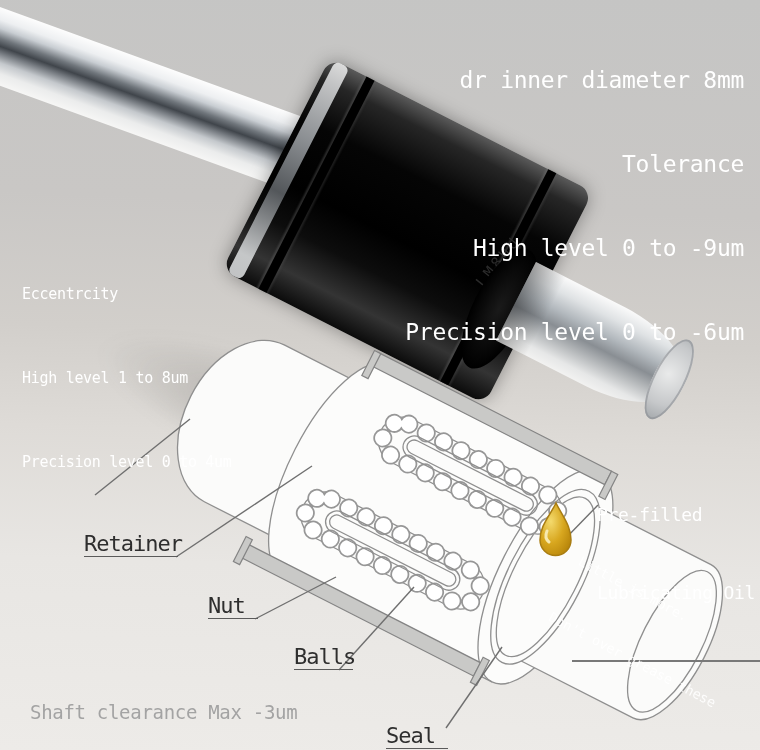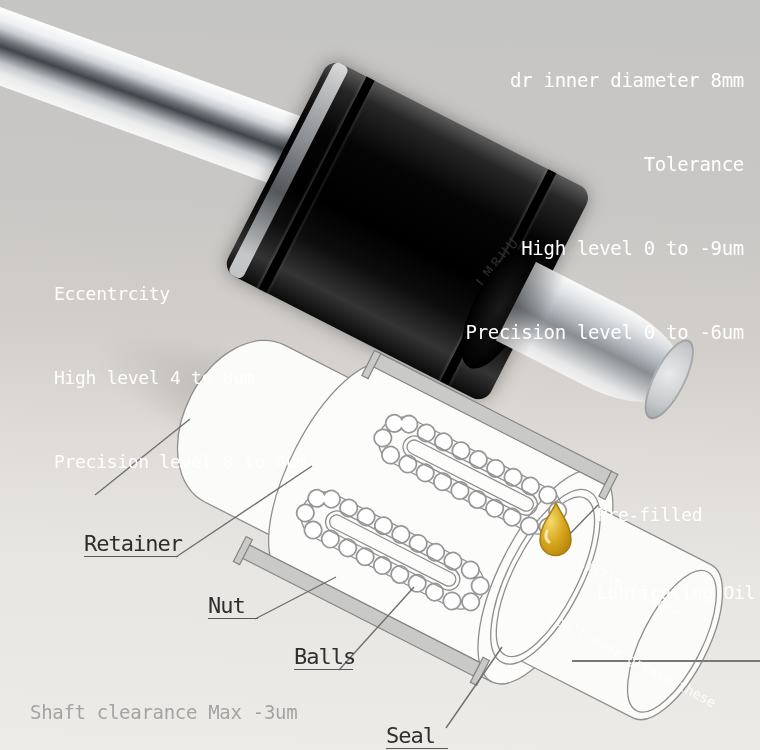--- a/index.html
+++ b/index.html
@@ -50,22 +50,22 @@
     border-radius:0 46% 46% 0/0 50% 50% 0;
     background:linear-gradient(180deg,#fafafa 0%,#dfe2e4 18%,#b2b8bd 38%,#898e93 55%,#b9bcbe 72%,#e6e7e7 88%,#f2f2f1 100%);
   }
   .shaft-out::before{content:"";position:absolute;left:0;top:0;width:34px;height:100%;
     background:linear-gradient(90deg,rgba(0,0,0,.35),rgba(0,0,0,0));}
   .shaft-out::after{content:"";position:absolute;right:-2px;top:0;width:32px;height:100%;
     border-radius:50%;background:radial-gradient(circle at 40% 45%,#e9eaea,#c6c8ca 60%,#a4a8ab 95%);
     box-shadow:inset 0 0 0 2px rgba(140,144,148,.6);}
   
   .txt{position:absolute;z-index:3;white-space:pre;}
-  .tol{right:16px;top:10px;text-align:right;color:#fff;font-size:19px;line-height:28px;letter-spacing:-0.3px;}
-  .ecc{left:22px;top:224px;color:#fff;font-size:18px;line-height:28px;letter-spacing:-0.3px;margin-left:32px;}
+  .tol{right:16px;top:10px;text-align:right;color:#fff;font-size:23px;line-height:28px;letter-spacing:-0.3px;}
+  .ecc{left:22px;top:224px;color:#fff;font-size:15px;line-height:28px;letter-spacing:-0.3px;}
   .lbl{color:#2e2e2e;border-bottom:2px solid #5a5a5a;}
   .lbl-shaft{left:7px;top:461px;width:246px;font-size:27px;border-bottom-width:2px;}
   .lbl-mid{font-size:22px;letter-spacing:-1px;border-bottom-width:1.5px;}
   .lbl-retainer{left:84px;top:531px;width:94px;text-align:right;}
   .lbl-nut{left:208px;top:593px;width:50px;}
   .lbl-balls{left:294px;top:644px;width:59px;}
   .lbl-seal{left:386px;top:723px;width:62px;}
   .prefilled{left:572px;top:450px;width:182px;color:#fff;font-size:18px;line-height:26px;
     letter-spacing:-0.3px;border-bottom:2px solid #787878;padding-left:25px;padding-bottom:2px;}
   .note{left:604px;top:514px;color:rgba(255,255,255,.88);font-size:13.5px;line-height:21px;
@@ -163,21 +163,21 @@
 
   <div class="txt tol">
     <div>dr inner diameter 8mm</div>
     <div>Tolerance</div>
     <div>High level 0 to -9um</div>
     <div>Precision level 0 to -6um</div>
   </div>
 
   <div class="txt ecc">
     <div>Eccentrcity</div>
-    <div>High level 4 to 8um</div>
+    <div>High level 1 to 8um</div>
     <div>Precision level 0 to 4um</div>
   </div>
 
   <div class="txt lbl lbl-mid lbl-retainer">Retainer</div>
   <div class="txt lbl lbl-mid lbl-nut">Nut</div>
   <div class="txt lbl lbl-mid lbl-balls">Balls</div>
   <div class="txt lbl lbl-mid lbl-seal">Seal</div>
 
   <div class="txt prefilled">
     <div>Pre-filled</div>

